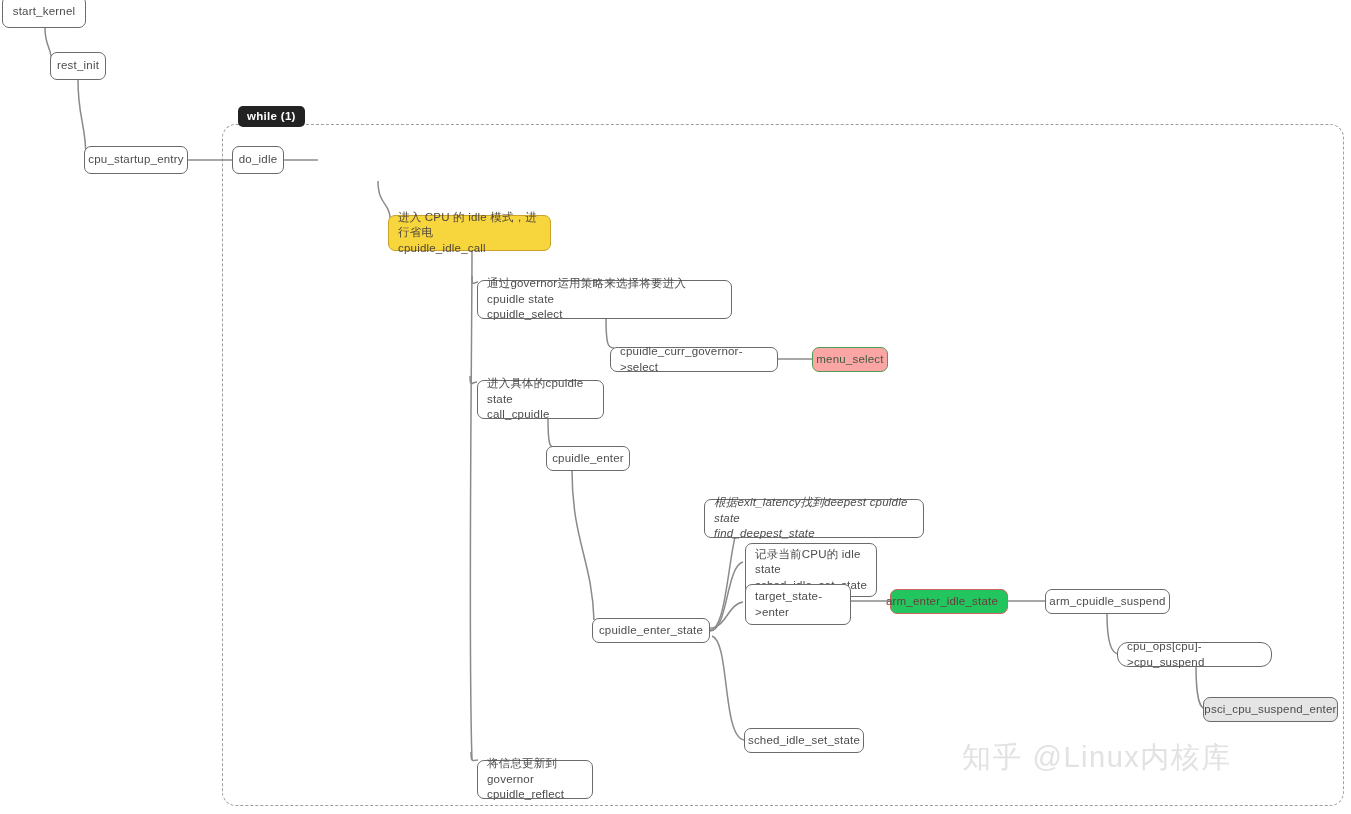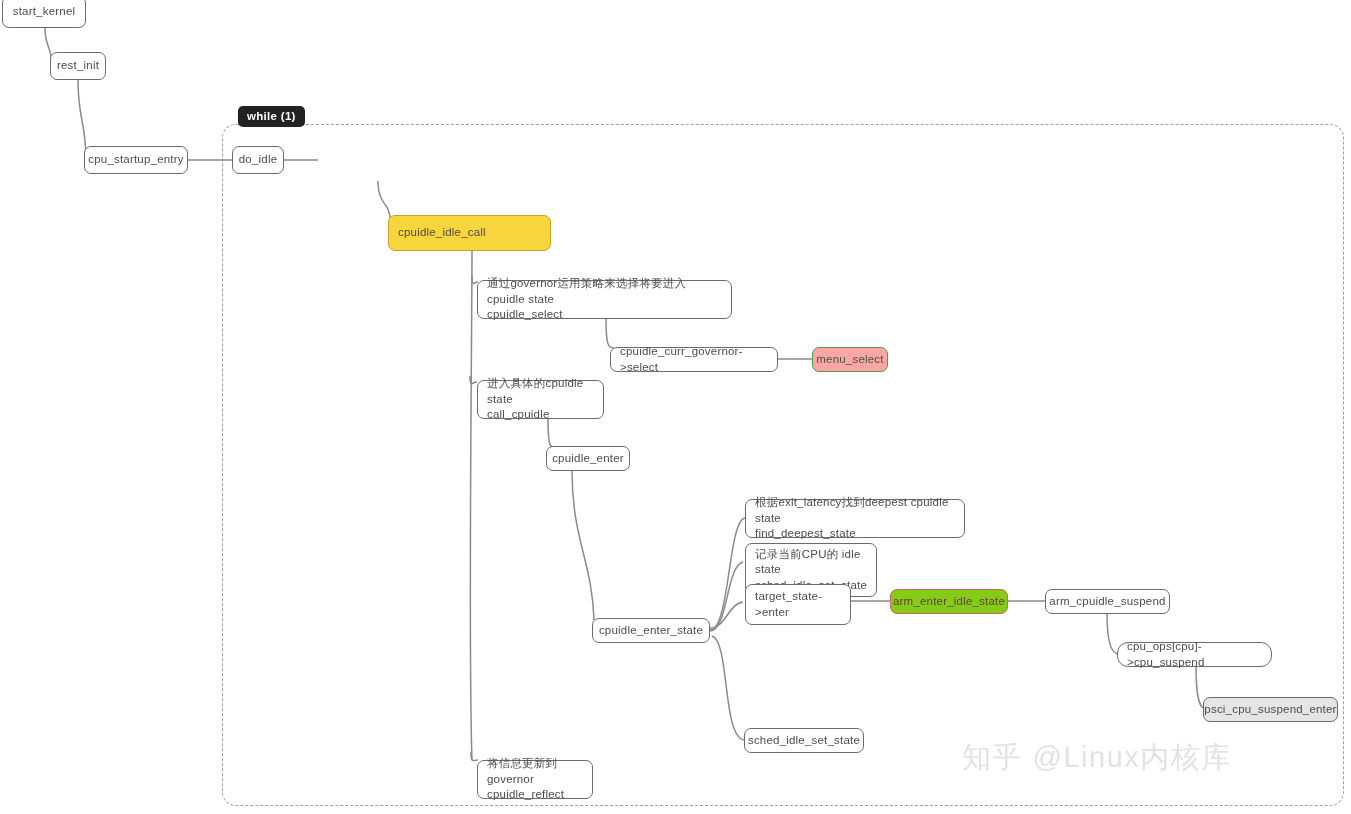--- a/index.html
+++ b/index.html
@@ -53,23 +53,24 @@
     background: #f7d53d;
     border-color: #c9a227;
     color: #52483a;
   }
   .node.green {
     background: #fca5a5;
     border-color: #4f9d52;
     color: #3d5a3f;
   }
   .node.red {
-    background: #84cc16;
+    background: #22c55e;
     border-color: #d06464;
     color: #6a3c3c;
+    align-items: flex-end;
   }
   .node.gray {
     background: #e5e5e5;
     border-color: #6b6b6b;
     color: #4c4c4c;
   }
   .diamond {
     position: absolute;
     display: flex;
     align-items: center;
@@ -179,20 +180,21 @@
   <div class="node single" style="left:84px; top:146px; width:104px; height:28px;">
     <span class="ln">cpu_startup_entry</span>
   </div>
 
   <div class="node single" style="left:232px; top:146px; width:52px; height:28px;">
     <span class="ln">do_idle</span>
   </div>
 
 
   <div class="node yellow" style="left:388px; top:215px; width:163px; height:36px;">
+    <span class="ln">进入 CPU 的 idle 模式，进行省电</span>
     <span class="ln">cpuidle_idle_call</span>
   </div>
 
   <div class="node" style="left:477px; top:280px; width:255px; height:39px;">
     <span class="ln">通过governor运用策略来选择将要进入cpuidle state</span>
     <span class="ln">cpuidle_select</span>
   </div>
 
   <div class="node single" style="left:610px; top:347px; width:168px; height:25px;">
     <span class="ln">cpuidle_curr_governor-&gt;select</span>
@@ -208,21 +210,21 @@
   </div>
 
   <div class="node single" style="left:546px; top:446px; width:84px; height:25px;">
     <span class="ln">cpuidle_enter</span>
   </div>
 
   <div class="node single" style="left:592px; top:618px; width:118px; height:25px;">
     <span class="ln">cpuidle_enter_state</span>
   </div>
 
-  <div class="node" style="left:745px; top:499px; width:220px; height:39px;">
+  <div class="node" style="left:704px; top:499px; width:220px; height:39px;font-style:italic;">
     <span class="ln">根据exit_latency找到deepest cpuidle state</span>
     <span class="ln">find_deepest_state</span>
   </div>
 
   <div class="node" style="left:745px; top:543px; width:132px; height:54px;">
     <span class="ln">记录当前CPU的 idle state</span>
     <span class="ln">sched_idle_set_state</span>
   </div>
 
   <div class="node single" style="left:745px; top:584px; width:106px; height:41px;">

